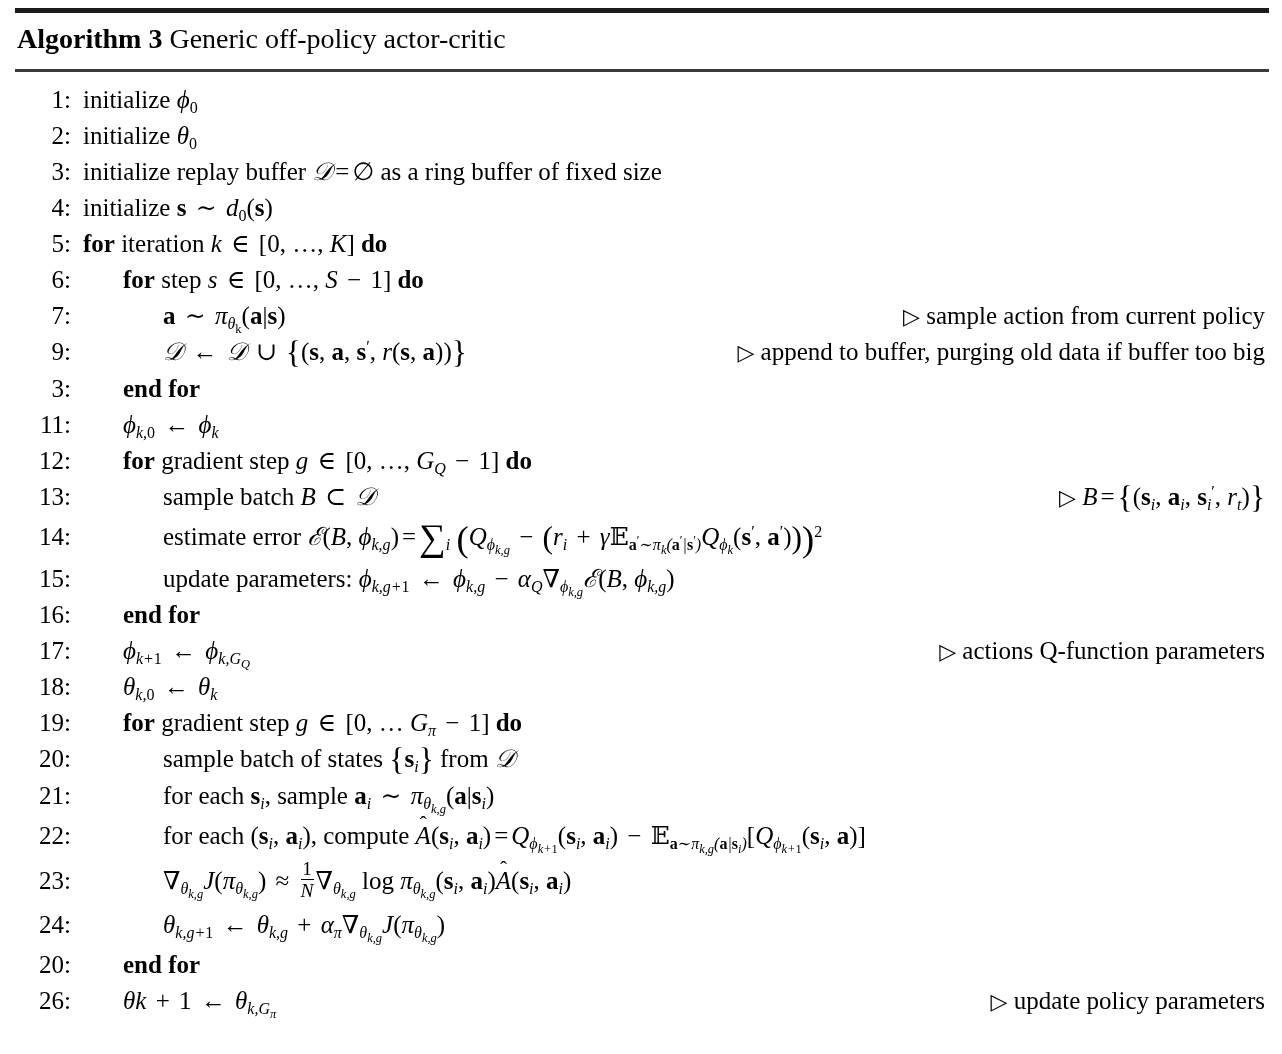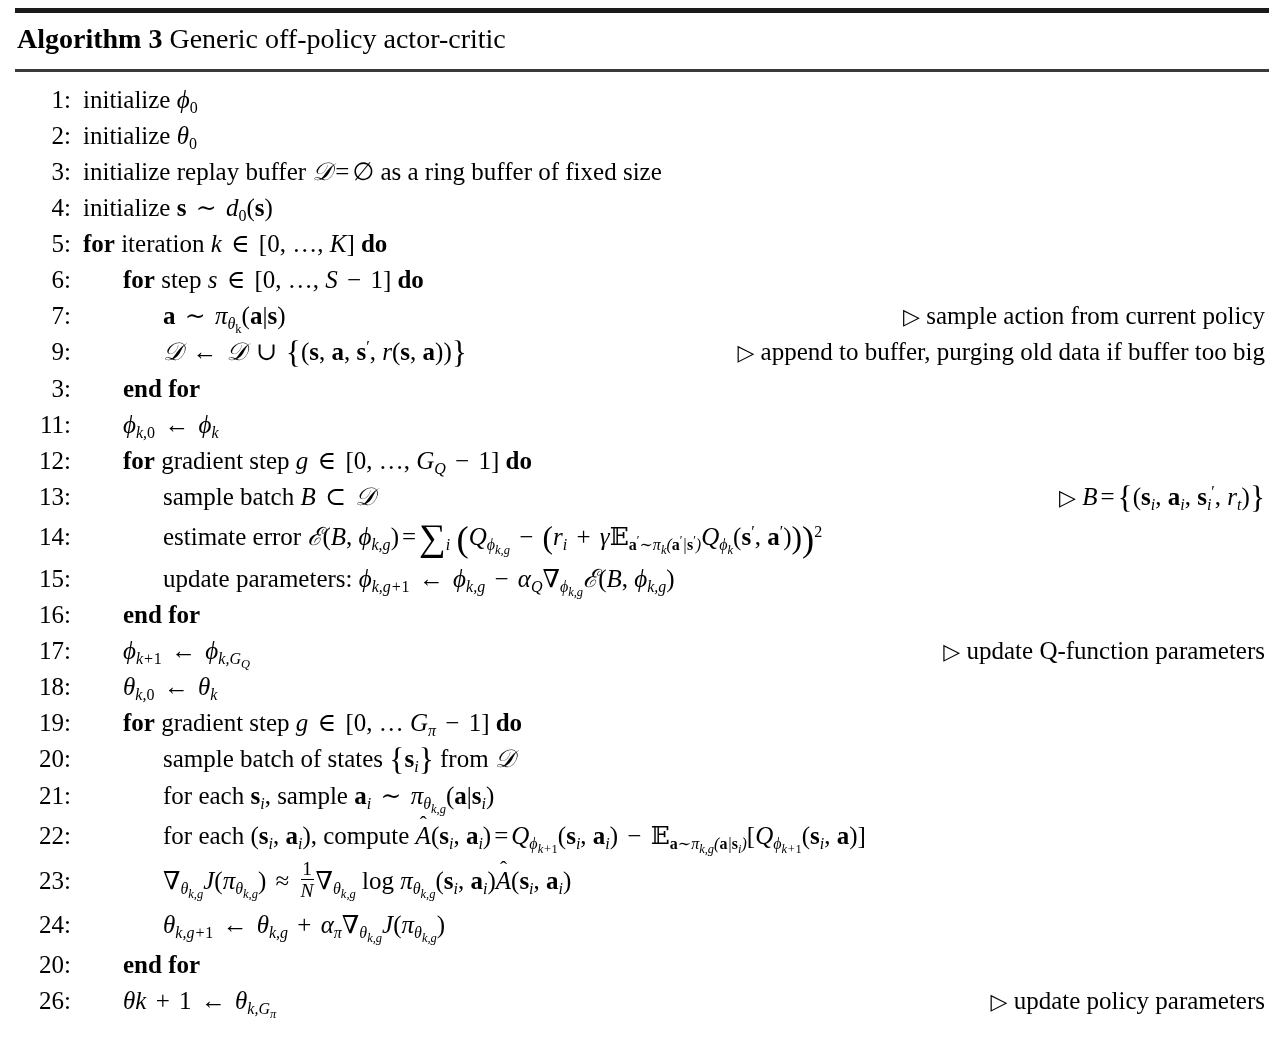--- a/index.html
+++ b/index.html
@@ -216,21 +216,21 @@
     <div class="algo-line">
       <span class="ln">15</span><span class="code ind2"><span>update parameters:</span> <span class="m">ϕ<sub>k,g+<span class="mr">1</span></sub></span> <span class="op">←</span> <span class="m">ϕ<sub>k,g</sub></span> <span class="op">−</span> <span class="m">α<sub>Q</sub></span><span class="mr">∇</span><sub><span class="m">ϕ<sub>k,g</sub></span></sub><span class="cal">ℰ</span>(<span class="m">B</span>, <span class="m">ϕ<sub>k,g</sub></span>)</span>
     </div>
 
     <div class="algo-line">
       <span class="ln">16</span><span class="code ind1"><span class="kw">end for</span></span>
     </div>
 
     <div class="algo-line">
       <span class="ln">17</span><span class="code ind1"><span class="m">ϕ<sub>k+<span class="mr">1</span></sub></span> <span class="op">←</span> <span class="m">ϕ<sub>k,G<sub>Q</sub></sub></span></span>
-      <span class="cmt"><span class="tri">▷</span> <span>update Q-function parameters</span></span>
+      <span class="cmt"><span class="tri">▷</span> <span>actions Q-function parameters</span></span>
     </div>
 
     <div class="algo-line">
       <span class="ln">18</span><span class="code ind1"><span class="m">θ<sub>k,<span class="mr">0</span></sub></span> <span class="op">←</span> <span class="m">θ<sub>k</sub></span></span>
     </div>
 
     <div class="algo-line">
       <span class="ln">19</span><span class="code ind1"><span class="kw">for</span> <span>gradient step</span> <span class="m">g</span> <span class="op">∈</span> [<span class="mr">0</span>, <span class="mr">…</span> <span class="m">G<sub>π</sub></span> <span class="op">−</span> <span class="mr">1</span>] <span class="kw">do</span></span>
     </div>
 

